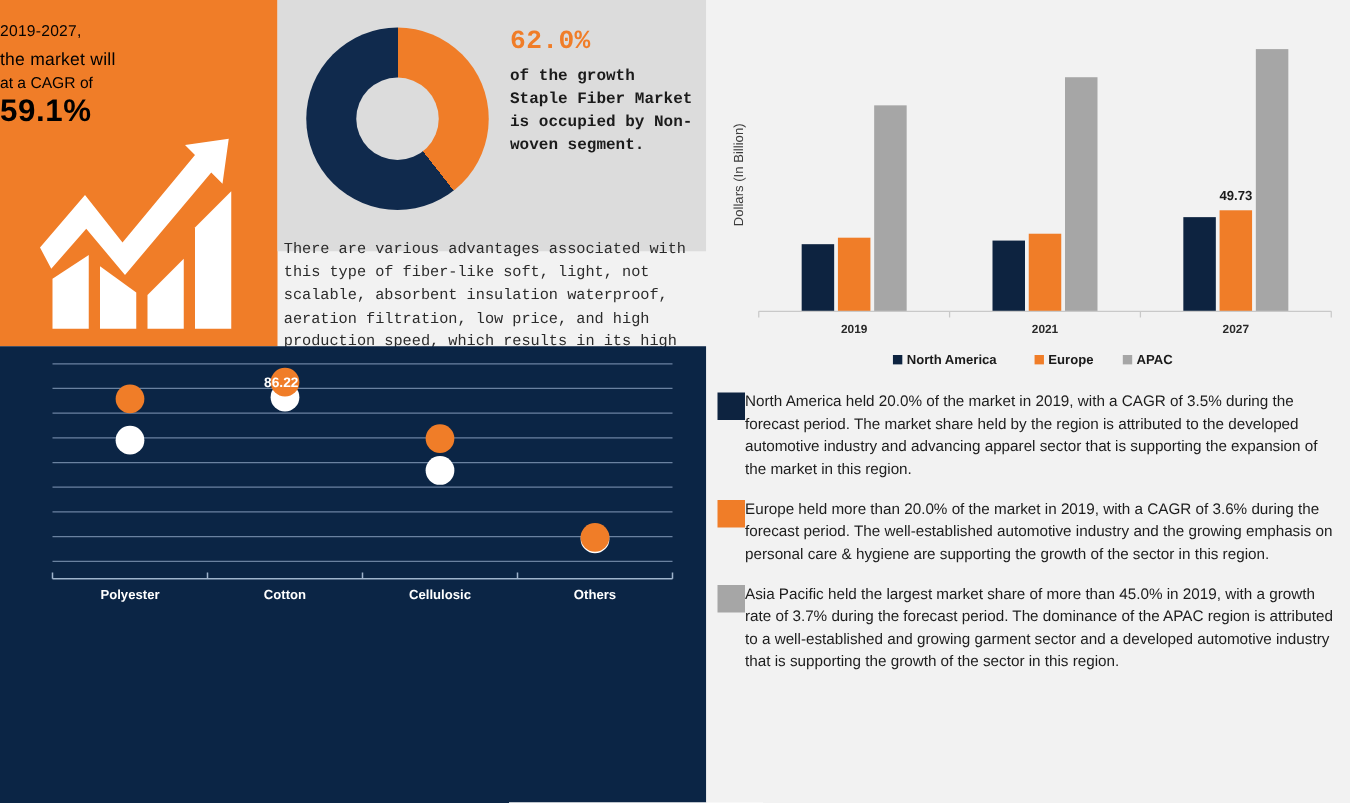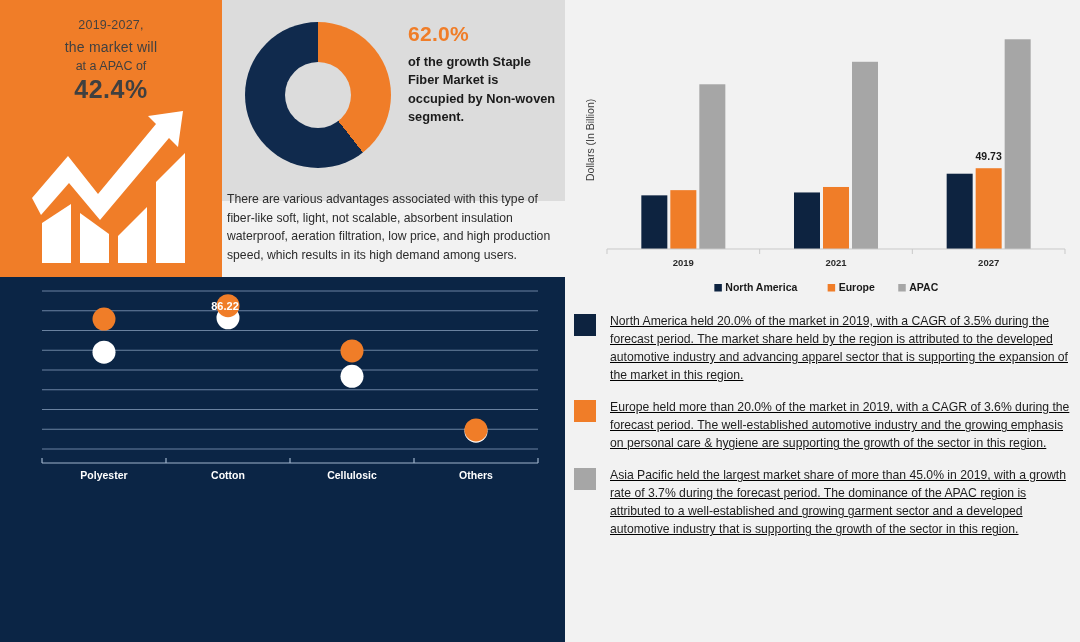--- a/index.html
+++ b/index.html
@@ -12,32 +12,33 @@
   .page { position: relative; width: 1080px; height: 642px; background: #f2f2f2; }
 
   
   .left-col { position: absolute; left: 0; top: 0; width: 565px; height: 642px; }
 
   
   .cagr-panel {
     position: absolute; left: 0; top: 0; width: 222px; height: 277px;
     background: #f07d28; overflow: hidden;
   }
-  .cagr-text { position: absolute; left: 0; top: 18px; width: 222px; text-align: center; color: #404040; }
+  .cagr-text { position: absolute; left: 0; top: 18px; width: 222px; text-align: left; color: #000000; }
   .cagr-years { font-size: 12.5px; letter-spacing: .2px; opacity: .97; margin-bottom: 7px; }
   .cagr-will  { font-size: 14px; letter-spacing: .2px; margin-bottom: 4px; }
   .cagr-accel { font-size: 25px; font-weight: 700; letter-spacing: .6px; line-height: 1.12; }
   .cagr-at    { font-size: 12.5px; margin-top: 4px; margin-bottom: 2px; }
   .cagr-value { font-size: 25px; font-weight: 700; letter-spacing: .5px; }
   .cagr-art { position: absolute; left: 28px; top: 108px; width: 170px; height: 160px; }
 
   
   .donut-panel {
     position: absolute; left: 222px; top: 0; width: 343px; height: 201px;
     background: #dcdcdc;
+    font-family: Liberation Mono, monospace;
   }
   .donut-wrap { position: absolute; left: 23px; top: 22px; width: 146px; height: 146px; }
   .donut {
     width: 146px; height: 146px; border-radius: 50%;
     background: conic-gradient(from 0deg, #f07d28 0deg 142deg, #102a4d 142deg 360deg);
     position: relative;
   }
   .donut::after {
     content: ""; position: absolute; left: 50%; top: 50%;
     width: 66px; height: 66px; margin: -33px 0 0 -33px;
@@ -59,37 +60,37 @@
   .dotchart { position: absolute; left: 0; top: 0; width: 565px; height: 215px; }
 
   
   .right-col {
     position: absolute; left: 565px; top: 0; width: 515px; height: 642px;
     background: #f2f2f2;
   }
   .barchart { position: absolute; left: 0px; top: 6px; width: 515px; height: 300px; }
 
   .region-notes { position: absolute; left: 9px; top: 312px; width: 500px; }
-  .note { display: flex; gap: 14px; margin-bottom: 14px; text-decoration: underline; }
+  .note { display: flex; margin-bottom: 14px; }
   .note-sw { width: 22px; height: 22px; flex: 0 0 22px; margin-top: 2px; }
   .note-tx { font-size: 12.2px; color: #1d1d1d; line-height: 1.48; }
 </style>
 </head>
 <body>
 
 <div class="page">
 
   <div class="left-col">
 
     <div class="cagr-panel">
       <div class="cagr-text">
         <div class="cagr-years">2019-2027,</div>
         <div class="cagr-will">the market will</div>
-        <div class="cagr-at">at a APAC of</div>
-        <div class="cagr-value">42.4%</div>
+        <div class="cagr-at">at a CAGR of</div>
+        <div class="cagr-value">59.1%</div>
       </div>
       <svg class="cagr-art" viewBox="0 0 170 160">
         <g fill="#ffffff">
           <path d="M14 115 L14 155 L43 155 L43 96 Z"></path>
           <path d="M52 105 L52 155 L81 155 L81 126 Z"></path>
           <path d="M90 128 L90 155 L119 155 L119 99 Z"></path>
           <path d="M128 74 L128 155 L157 155 L157 45 Z"></path>
           <path d="M4 90 L40 48 L70 86 L128 16 L120 8 L155 3 L150 39 L141 30 L72 112 L41 75 L13 107 Z"></path>
         </g>
       </svg>

